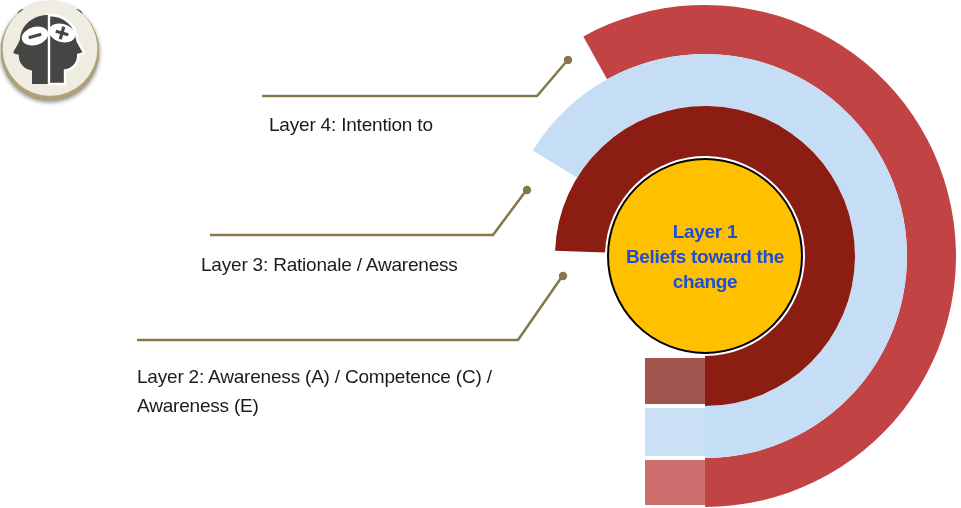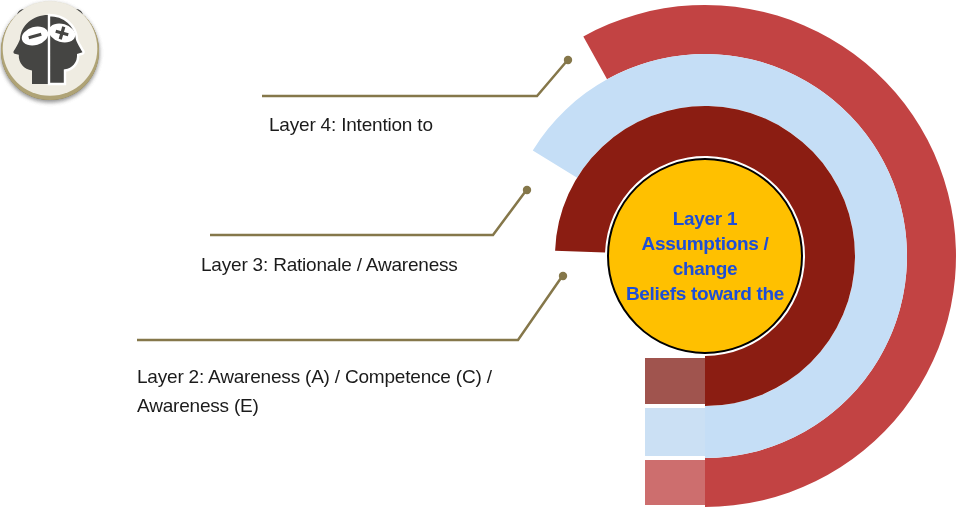--- a/index.html
+++ b/index.html
@@ -61,23 +61,22 @@
     </g>
     <g>
       <polyline class="leader" points="137,340 518,340 561,278"></polyline>
       <circle class="leader-dot" cx="563" cy="276" r="4.2"></circle>
     </g>
   </svg>
 
   <div class="center-circle">
     <div class="center-text">
       <div>Layer 1</div>
-      <div>Assumptions /</div>
+      <div>Beliefs toward the</div>
       <div>change</div>
-      <div>Beliefs toward the</div>
     </div>
   </div>
 
   <svg class="badge badge-1" viewBox="0 0 100 100">
     <defs>
       <marker id="ah1" markerWidth="4.5" markerHeight="4.5" refX="2.2" refY="2.25" orient="auto">
         <path d="M0,0 L4.5,2.25 L0,4.5 Z" fill="var(--icon-glyph,#454543)"></path>
       </marker>
     </defs>
     <circle cx="50" cy="51" r="49" fill="var(--icon-rim,#AFA376)"></circle>

